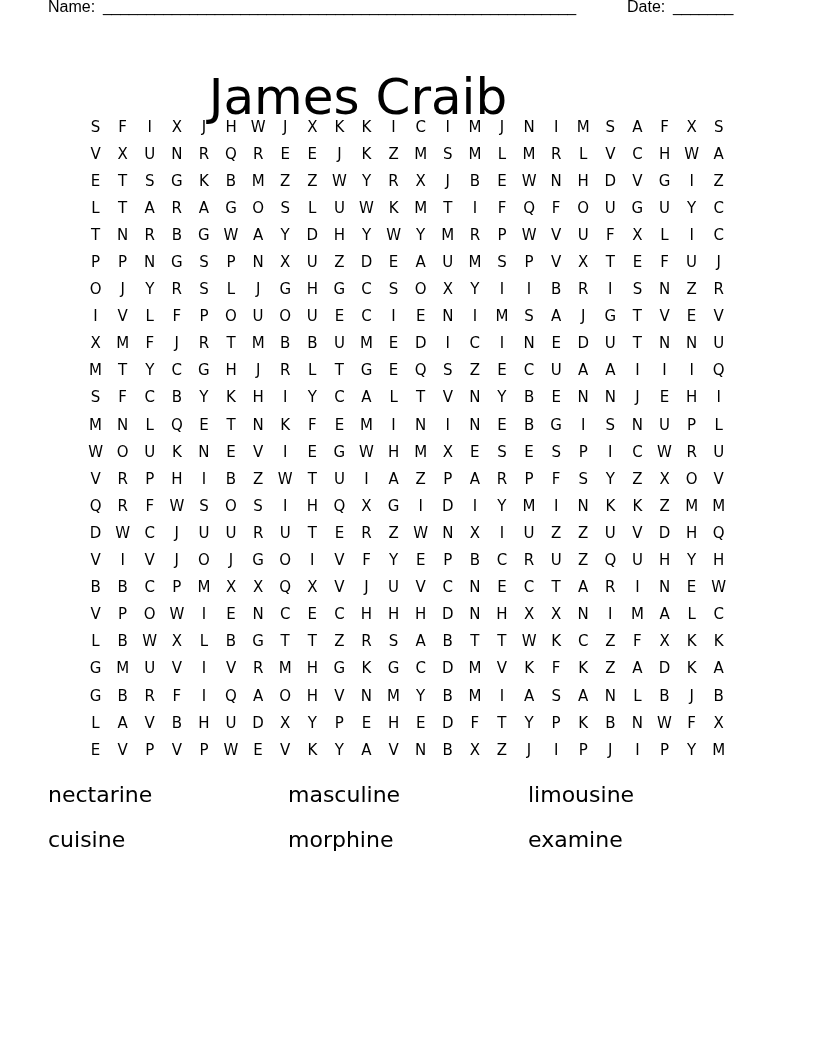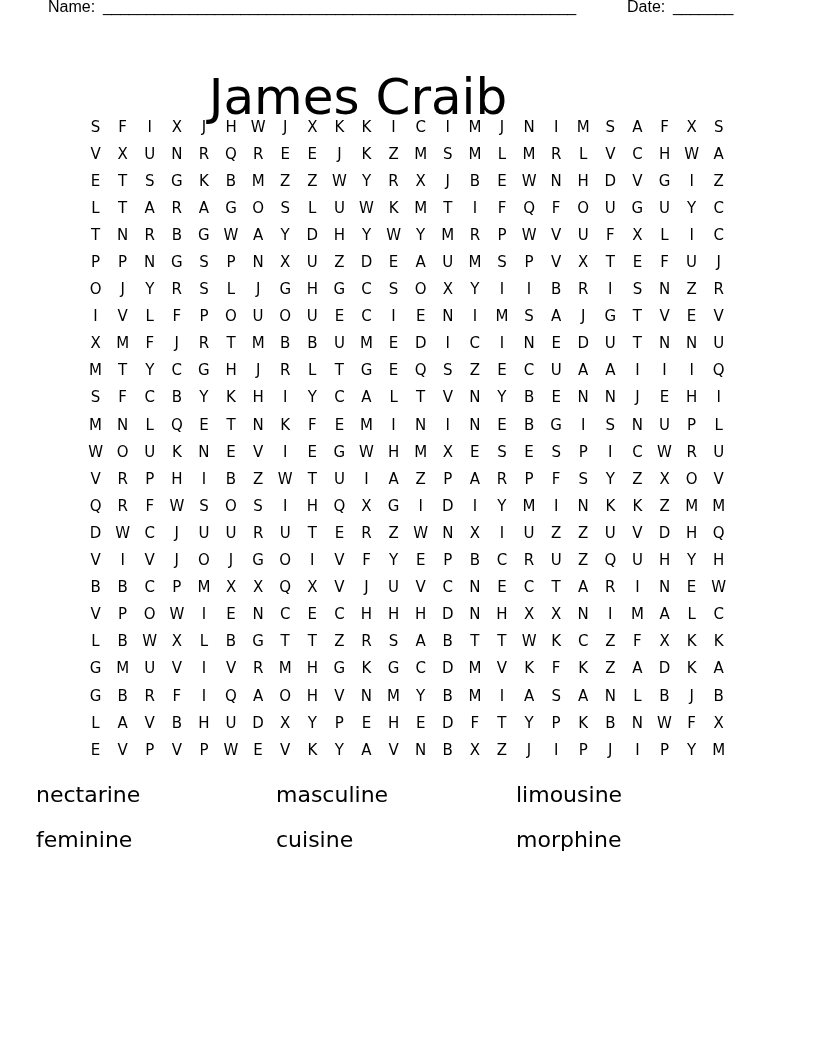--- a/index.html
+++ b/index.html
@@ -23,21 +23,21 @@
       display: grid;
       grid-template-columns: repeat(24, 27.1px);
       grid-auto-rows: 27.1px;
       font-family: "DejaVu Sans", sans-serif; font-size: 15px;
     }
     .grid .cell {
       display: flex; align-items: center; justify-content: center;
       cursor: pointer; user-select: none;
     }
     .words {
-      position: absolute; top: 778px; left: 36px; width: 720px;
+      position: absolute; top: 778px; left: 48px; width: 720px;
       display: grid; grid-template-columns: 240px 240px 240px;
       grid-auto-rows: 44.5px;
       font-family: "DejaVu Sans", sans-serif; font-size: 22px;
     }
     .words .word { line-height: 34px; white-space: nowrap; }
   </style>
 </head>
 <body>
 
 <div class="header-line">
@@ -625,16 +625,16 @@
     <span class="cell">I</span>
     <span class="cell">P</span>
     <span class="cell">Y</span>
     <span class="cell">M</span>
   </div>
 
 <div class="words" id="words">
     <div class="word">nectarine</div>
     <div class="word">masculine</div>
     <div class="word">limousine</div>
-    <div class="word">feminine</div>
     <div class="word">cuisine</div>
     <div class="word">morphine</div>
+    <div class="word">examine</div>
   </div>
 
 </body></html>

